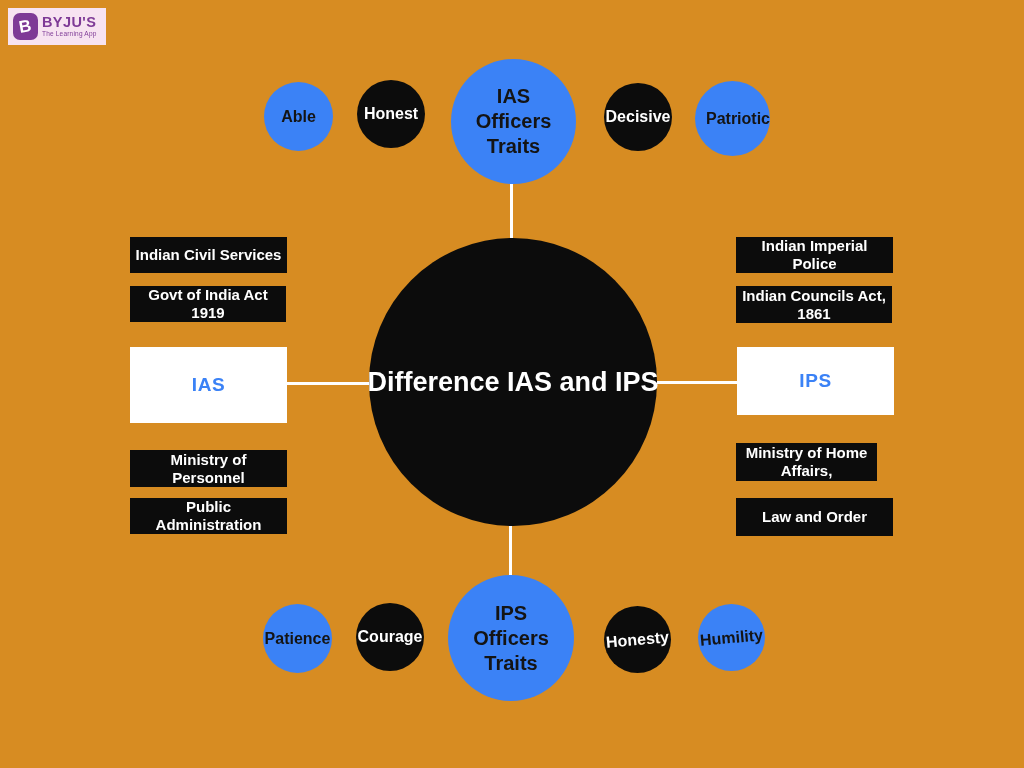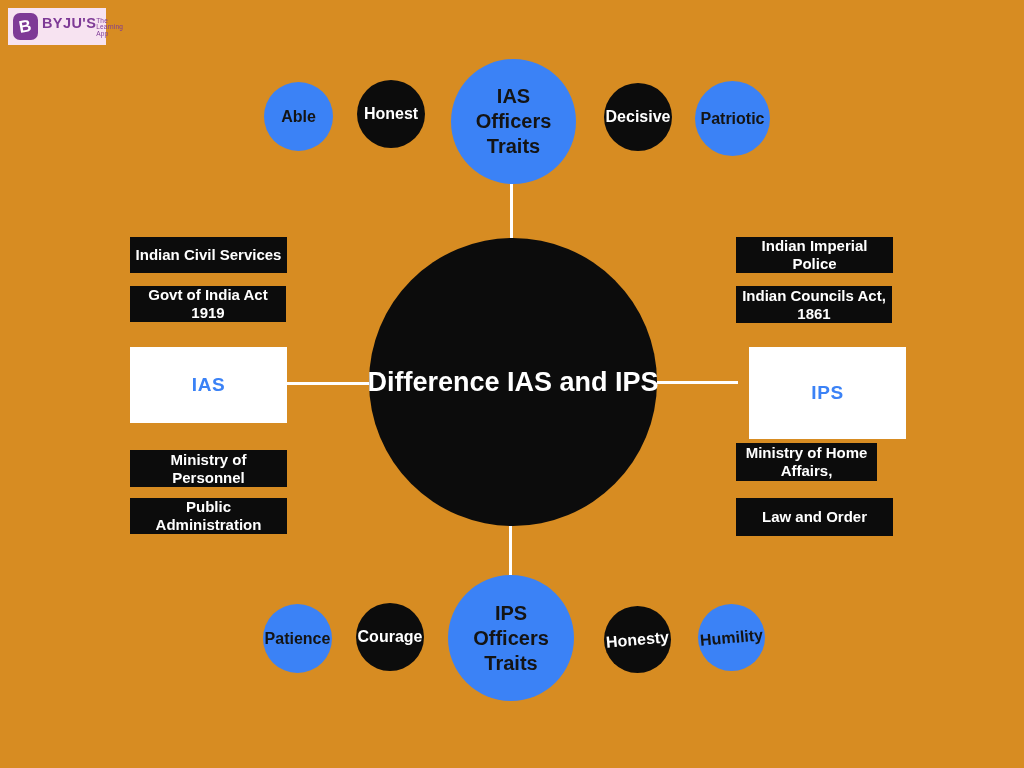--- a/index.html
+++ b/index.html
@@ -13,21 +13,21 @@
     position:absolute; left:8px; top:8px; width:98px; height:37px;
     background:#F7E3F1; display:flex; align-items:center;
     padding:3px 5px; box-sizing:border-box; gap:4px;
   }
   .logo-icon {
     width:25px; height:27px; background:#7E3A96; border-radius:7px;
     color:#ffffff; display:flex; align-items:center; justify-content:center;
     font-size:17px; font-weight:bold; flex:0 0 auto;
   }
   .logo-icon span { display:block; transform:rotate(-10deg); }
-  .logo-text { display:flex; flex-direction:row; line-height:1; }
+  .logo-text { display:flex; flex-direction:column; line-height:1; }
   .brand { color:#7E3A96; font-weight:bold; font-size:14.5px; letter-spacing:.4px; }
   .tagline { color:#7E3A96; font-size:6.5px; margin-top:1.5px; letter-spacing:.2px; }
 
   
   .circle {
     position:absolute; border-radius:50%;
     display:flex; align-items:center; justify-content:center;
     text-align:center;
   }
   .c-black { background:#0C0C0C; color:#FFFFFF; }
@@ -49,36 +49,36 @@
   .tilt { transform:rotate(-5deg); display:block; }
 
   
   .pos-center   { left:369px; top:238px; width:288px; height:288px; }
   .pos-hub-top  { left:451px; top:59px;  width:125px; height:125px; }
   .pos-hub-bot  { left:448px; top:575px; width:126px; height:126px; }
 
   .pos-able      { left:264px; top:82px;  width:69px; height:69px; }
   .pos-honest    { left:357px; top:80px;  width:68px; height:68px; }
   .pos-decisive  { left:604px; top:83px;  width:68px; height:68px; }
-  .pos-patriotic { left:695px; top:81px;  width:75px; height:75px; }
+  .pos-patriotic { left:695px; top:81px;  width:75px; height:75px;justify-content:flex-end; }
 
   .pos-patience  { left:263px; top:604px; width:69px; height:69px; }
   .pos-courage   { left:356px; top:603px; width:68px; height:68px; }
   .pos-honesty   { left:604px; top:606px; width:67px; height:67px; }
   .pos-humility  { left:698px; top:604px; width:67px; height:67px; }
 
   .pos-ics { left:130px; top:237px; width:157px; height:36px; }
   .pos-goi { left:130px; top:286px; width:156px; height:36px; }
   .pos-ias { left:130px; top:347px; width:157px; height:76px; }
   .pos-mop { left:130px; top:450px; width:157px; height:37px; }
   .pos-pad { left:130px; top:498px; width:157px; height:36px; }
 
   .pos-iip { left:736px; top:237px; width:157px; height:36px; }
   .pos-ica { left:736px; top:286px; width:156px; height:37px; }
-  .pos-ips { left:737px; top:347px; width:157px; height:92px;margin-left:12px; }
+  .pos-ips { left:737px; top:347px; width:157px; height:68px; }
   .pos-mha { left:736px; top:443px; width:141px; height:38px; }
   .pos-lao { left:736px; top:498px; width:157px; height:38px; }
 
   .pos-line-top    { left:510px; top:183px; width:3px;  height:58px; }
   .pos-line-bottom { left:509px; top:519px; width:3px;  height:58px; }
   .pos-line-left   { left:286px; top:382px; width:85px; height:3px; }
   .pos-line-right  { left:655px; top:381px; width:83px; height:3px; }
 </style>
 </head>
 <body>

